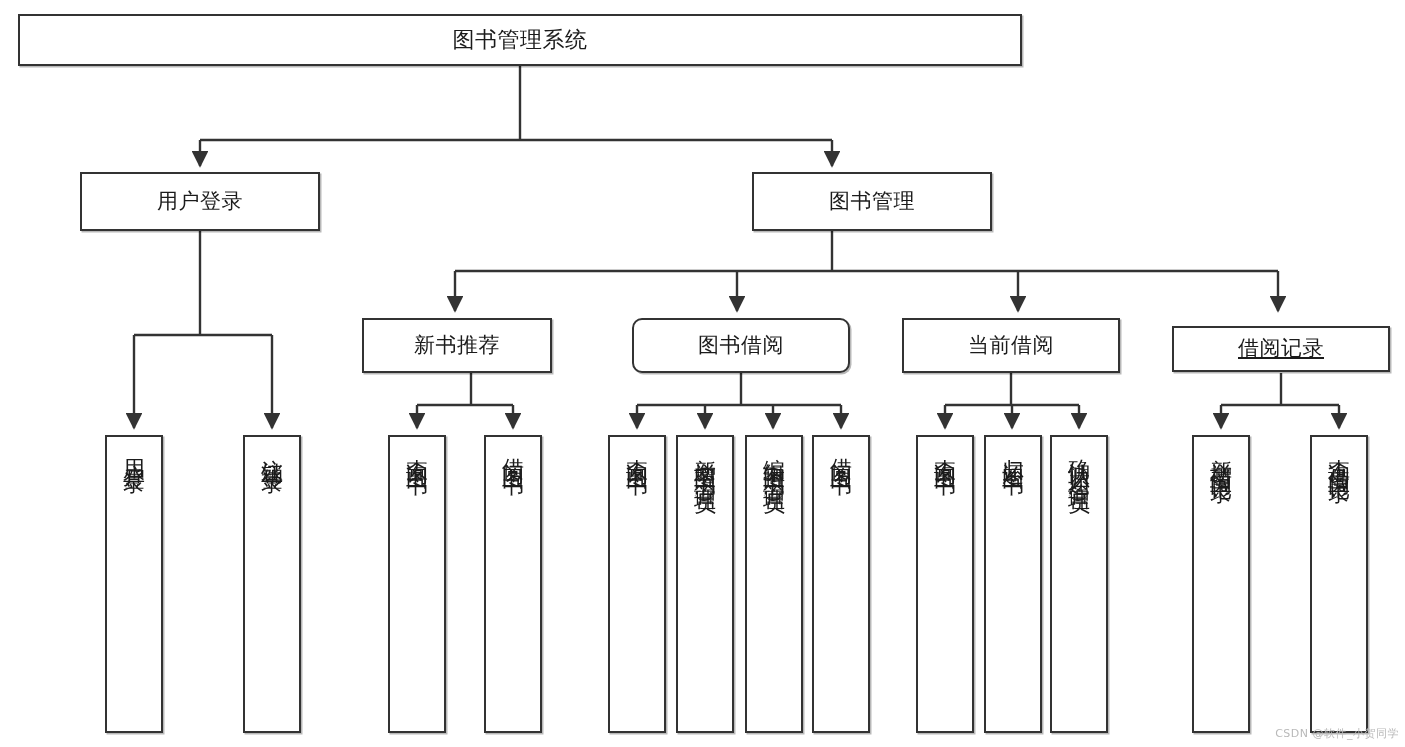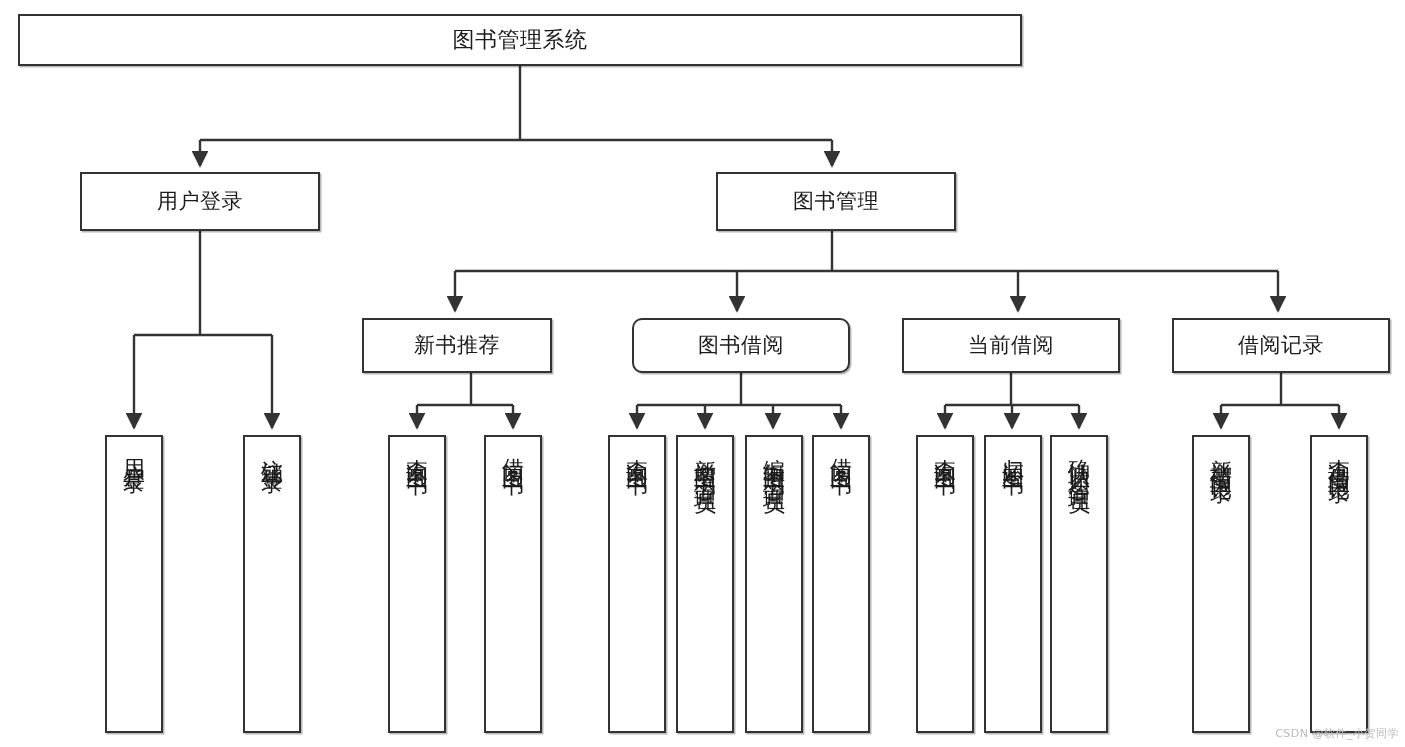--- a/index.html
+++ b/index.html
@@ -113,34 +113,34 @@
     </g>
   </svg>
 
   <div class="node h root" style="left:18px;top:14px;width:1004px;height:52px;">
     <span class="label">图书管理系统</span>
   </div>
 
   <div class="node h" style="left:80px;top:172px;width:240px;height:59px;">
     <span class="label">用户登录</span>
   </div>
-  <div class="node h" style="left:716px;top:172px;width:240px;height:59px;">
+  <div class="node h" style="left:752px;top:172px;width:240px;height:59px;">
     <span class="label">图书管理</span>
   </div>
 
   <div class="node h" style="left:362px;top:318px;width:190px;height:55px;">
     <span class="label">新书推荐</span>
   </div>
   <div class="node h" style="left:632px;top:318px;width:218px;height:55px;border-radius:10px;">
     <span class="label">图书借阅</span>
   </div>
   <div class="node h" style="left:902px;top:318px;width:218px;height:55px;">
     <span class="label">当前借阅</span>
   </div>
-  <div class="node h" style="left:1172px;top:318px;width:218px;height:55px;">
+  <div class="node h" style="left:1172px;top:326px;width:218px;height:46px;text-decoration:underline;">
     <span class="label">借阅记录</span>
   </div>
 
   <div class="node v" style="left:105px;top:435px;width:58px;height:298px;">
     <span class="label">用户登录</span>
   </div>
   <div class="node v" style="left:243px;top:435px;width:58px;height:298px;">
     <span class="label">注销登录</span>
   </div>
 

